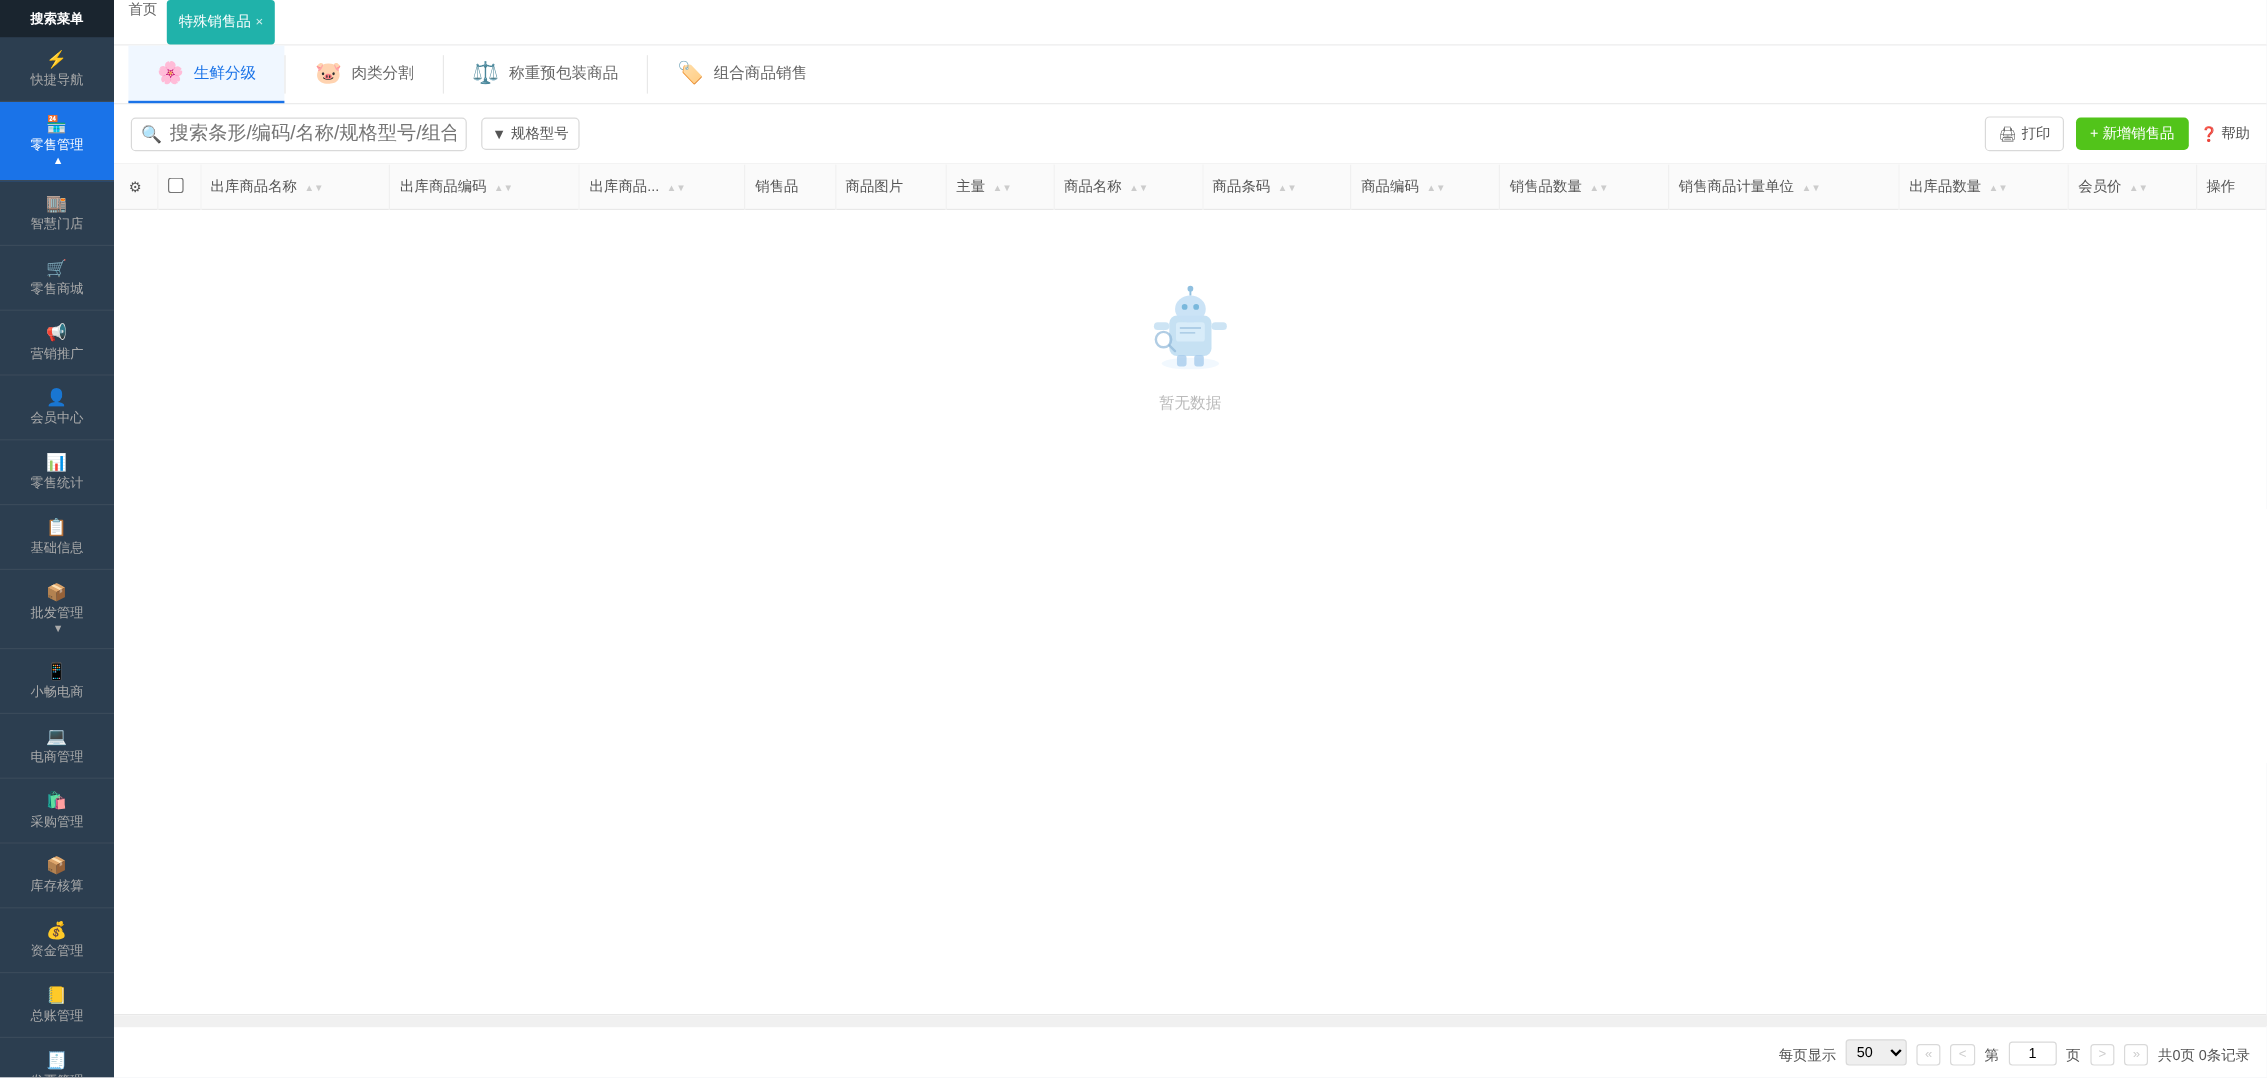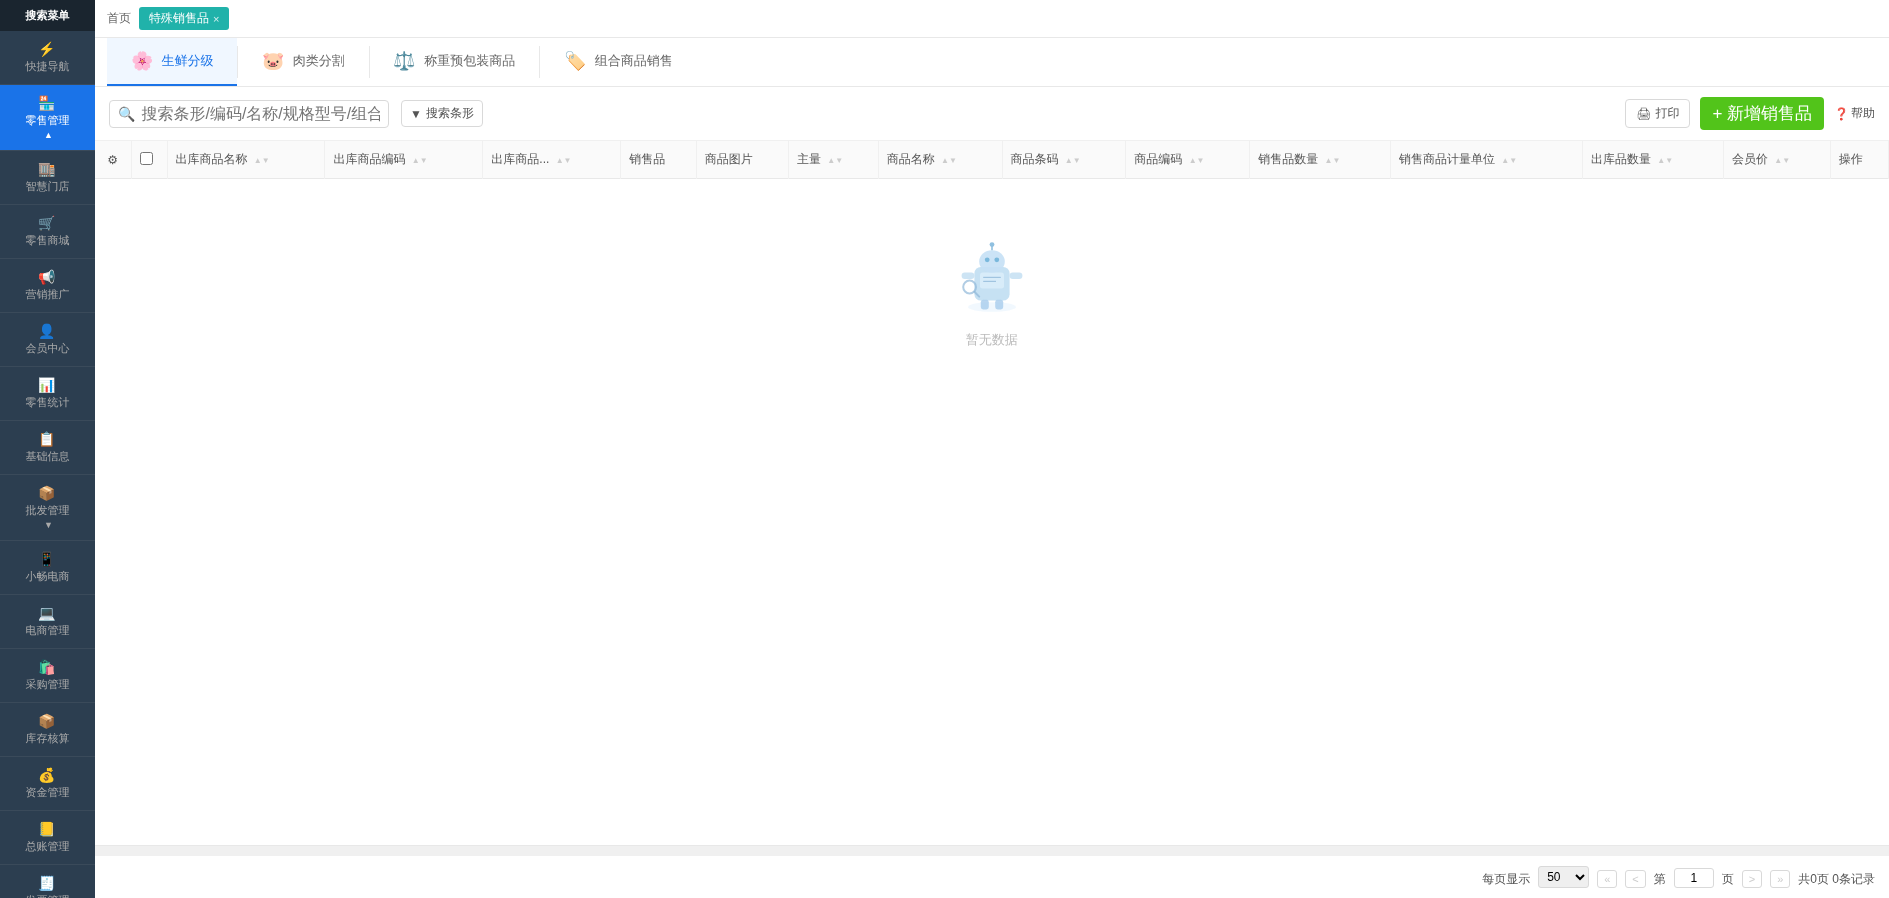--- a/index.html
+++ b/index.html
@@ -47,21 +47,20 @@
       display: flex;
       flex-direction: column;
       overflow: hidden;
     }
 
     
     .topbar {
       background: #fff;
       border-bottom: 1px solid #e8e8e8;
       display: flex;
-      align-items: center;
       padding: 0 12px;
       height: 38px;
       gap: 8px;
     }
     .topbar-breadcrumb {
       font-size: 12px;
       color: #666;
     }
     .topbar-tag {
       background: #20b2aa;
@@ -175,21 +174,21 @@
       padding: 5px 10px;
       border: 1px solid #d9d9d9;
       border-radius: 4px;
       background: #fff;
     }
     .add-btn {
       background: #52c41a;
       color: #fff;
       padding: 5px 12px;
       border-radius: 4px;
-      font-size: 17px;
+      font-size: 12px;
       cursor: pointer;
       display: flex;
       align-items: flex-start;
       gap: 4px;
       border: none;
     }
     .help-btn {
       font-size: 12px;
       color: #555;
       cursor: pointer;
@@ -432,21 +431,21 @@
 
   <div class="content">
 
     <div class="filter-bar">
       <div class="search-box">
         <span style="color:#bbb;font-size:14px;">🔍</span>
         <input type="text" placeholder="搜索条形/编码/名称/规格型号/组合" style="">
       </div>
       <button class="filter-btn">
         <span>▼</span>
-        <span>搜索条形</span>
+        <span>规格型号</span>
       </button>
       <div class="filter-right">
         <button class="print-btn">
           <span>🖨</span>
           <span>打印</span>
         </button>
         <button class="add-btn">
           <span>+ 新增销售品</span>
         </button>
         <div class="help-btn">

